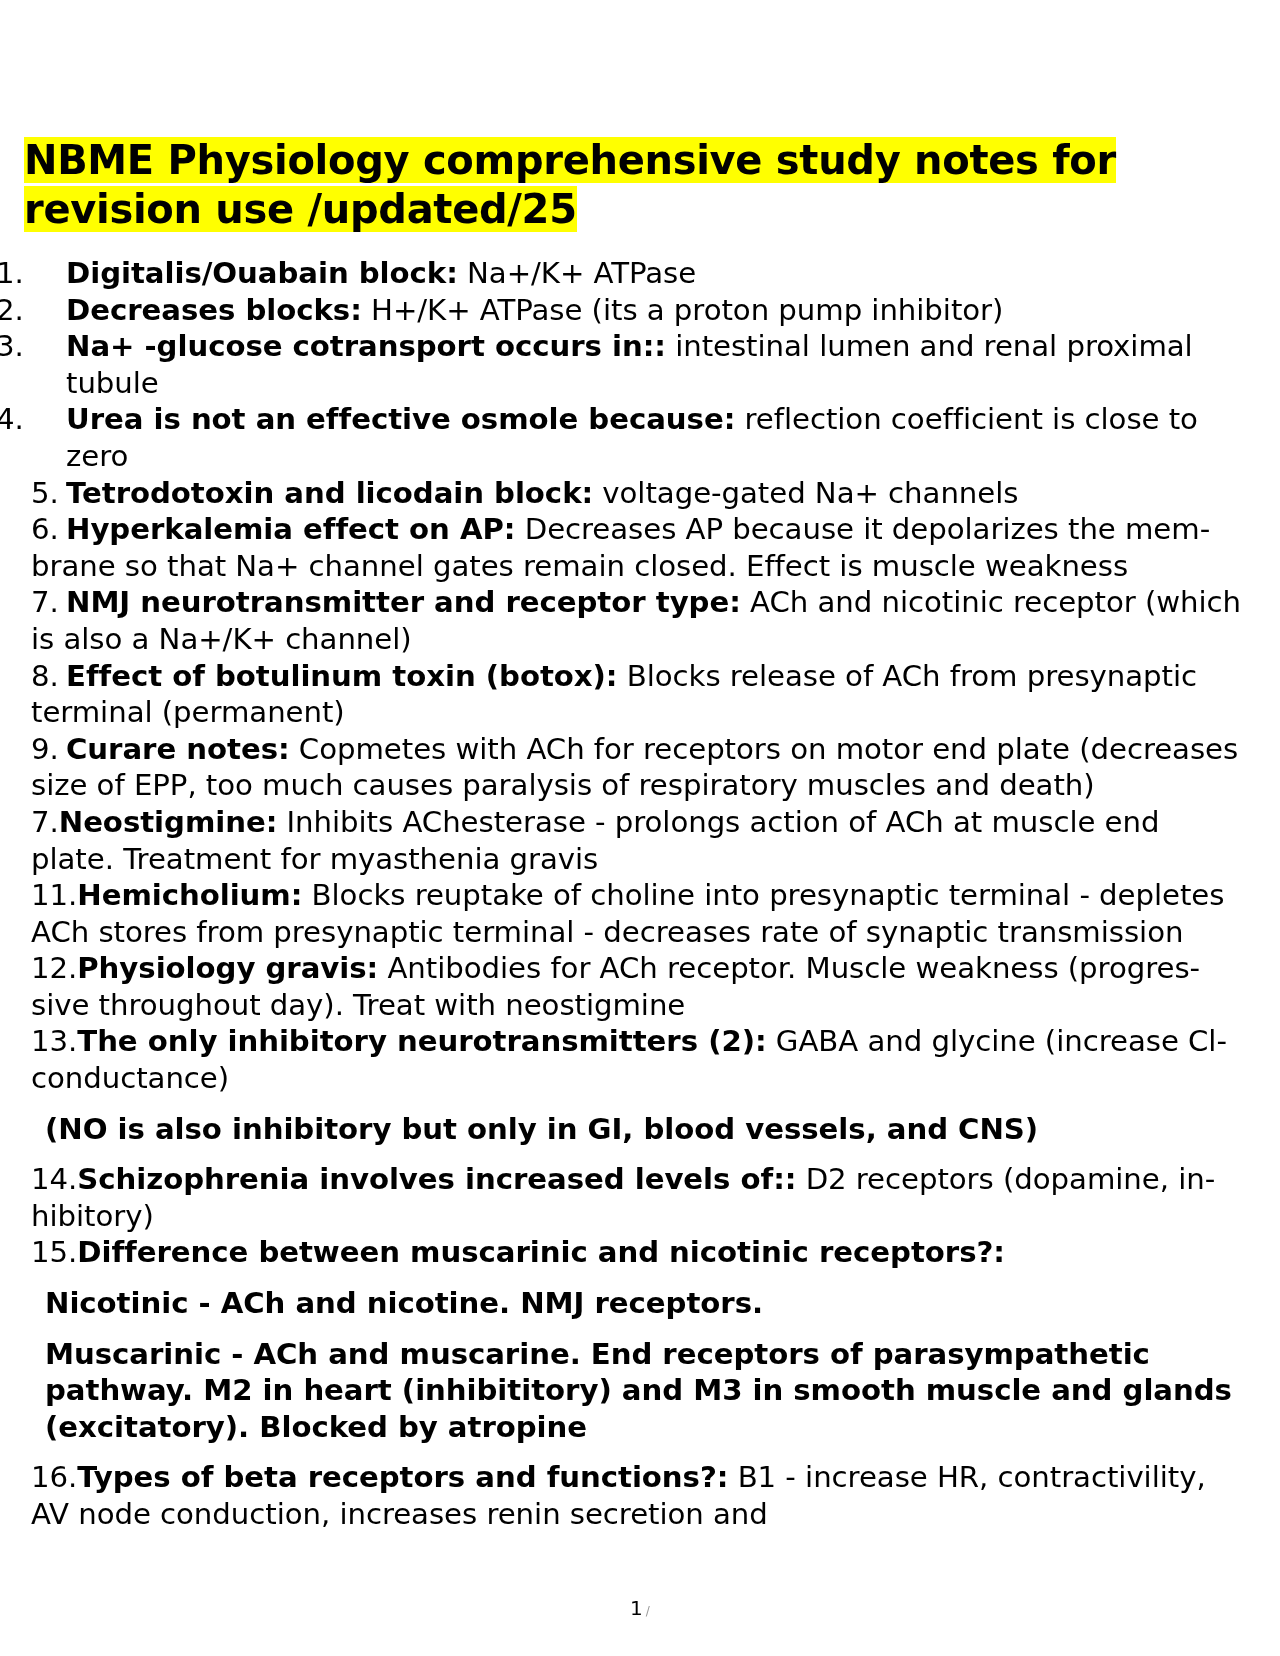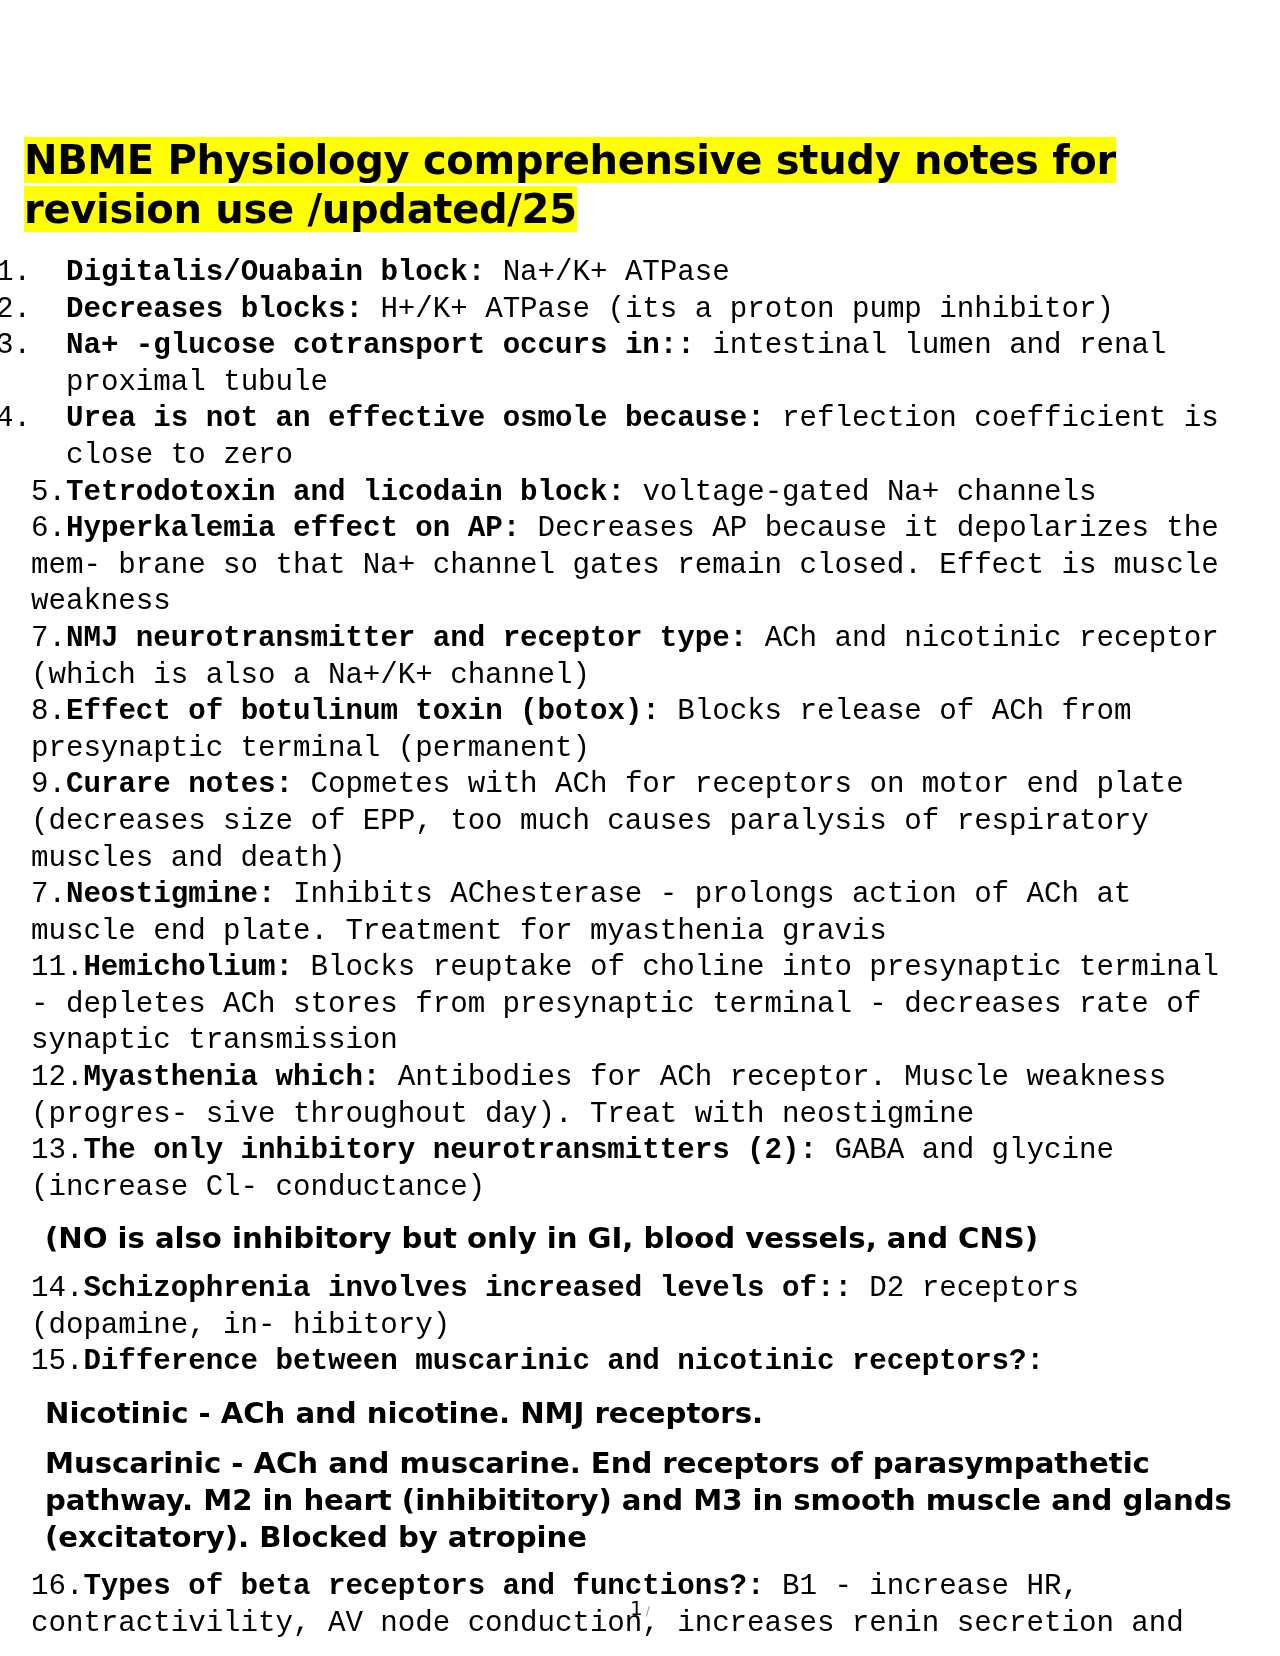--- a/index.html
+++ b/index.html
@@ -5,21 +5,21 @@
   html, body { margin: 0; padding: 0; background: #ffffff; }
   body { width: 1280px; height: 1656px; position: relative; overflow: hidden;
          font-family: "DejaVu Sans", sans-serif; color: #000; }
   .page { position: absolute; left: 0; top: 0; width: 1280px; height: 1656px; }
   .title { position: absolute; left: 12px; top: 124px; width: 1200px;
            font-size: 40px; font-weight: bold; line-height: 48.5px; margin: 12px;
            letter-spacing: -0.3px; }
   .title span { background: #ffff00; box-decoration-break: clone; -webkit-box-decoration-break: clone; }
   .body { position: absolute; left: 31px; top: 255px; width: 1220px;
           font-size: 29.2px; line-height: 36.6px; letter-spacing: -0.05px; }
-  .item { margin: 0; font-family: Liberation Mono, monospace; }
+  .item { margin: 0; }
   .item.hang { padding-left: 35px; text-indent: -35px; }
   .num { display: inline-block; }
   .num.short { width: 35px; }
   .q { font-weight: bold; }
   .extra { margin: 14px; font-weight: bold; }
   .pagenum { position: absolute; left: 0; width: 1280px; top: 1596px;
              text-align: center; font-size: 20px; color: #000; }
   .pagenum .slash { color: #999; font-size: 12px; margin-left: 3px; }
 </style>
 </head>
@@ -46,21 +46,21 @@
     <p class="item"><span class="num short">7.</span><span class="q">NMJ neurotransmitter and receptor type:</span> <span>ACh and nicotinic receptor (which is also a Na+/K+ channel)</span></p>
 
     <p class="item"><span class="num short">8.</span><span class="q">Effect of botulinum toxin (botox):</span> <span>Blocks release of ACh from presynaptic terminal (permanent)</span></p>
 
     <p class="item"><span class="num short">9.</span><span class="q">Curare notes:</span> <span>Copmetes with ACh for receptors on motor end plate (decreases size of EPP, too much causes paralysis of respiratory muscles and death)</span></p>
 
     <p class="item"><span class="num">7.</span><span class="q">Neostigmine:</span> <span>Inhibits AChesterase - prolongs action of ACh at muscle end plate. Treatment for myasthenia gravis</span></p>
 
     <p class="item"><span class="num">11.</span><span class="q">Hemicholium:</span> <span>Blocks reuptake of choline into presynaptic terminal - depletes ACh stores from presynaptic terminal - decreases rate of synaptic transmission</span></p>
 
-    <p class="item"><span class="num">12.</span><span class="q">Myasthenia which:</span> <span>Antibodies for ACh receptor. Muscle weakness (progres- sive throughout day). Treat with neostigmine</span></p>
+    <p class="item"><span class="num">12.</span><span class="q">Physiology gravis:</span> <span>Antibodies for ACh receptor. Muscle weakness (progres- sive throughout day). Treat with neostigmine</span></p>
 
     <p class="item"><span class="num">13.</span><span class="q">The only inhibitory neurotransmitters (2):</span> <span>GABA and glycine (increase Cl- conductance)</span></p>
     <p class="extra">(NO is also inhibitory but only in GI, blood vessels, and CNS)</p>
 
     <p class="item"><span class="num">14.</span><span class="q">Schizophrenia involves increased levels of::</span> <span>D2 receptors (dopamine, in- hibitory)</span></p>
 
     <p class="item"><span class="num">15.</span><span class="q">Difference between muscarinic and nicotinic receptors?:</span></p>
     <p class="extra">Nicotinic - ACh and nicotine. NMJ receptors.</p>
     <p class="extra">Muscarinic - ACh and muscarine. End receptors of parasympathetic pathway. M2 in heart (inhibititory) and M3 in smooth muscle and glands (excitatory). Blocked by atropine</p>
 

